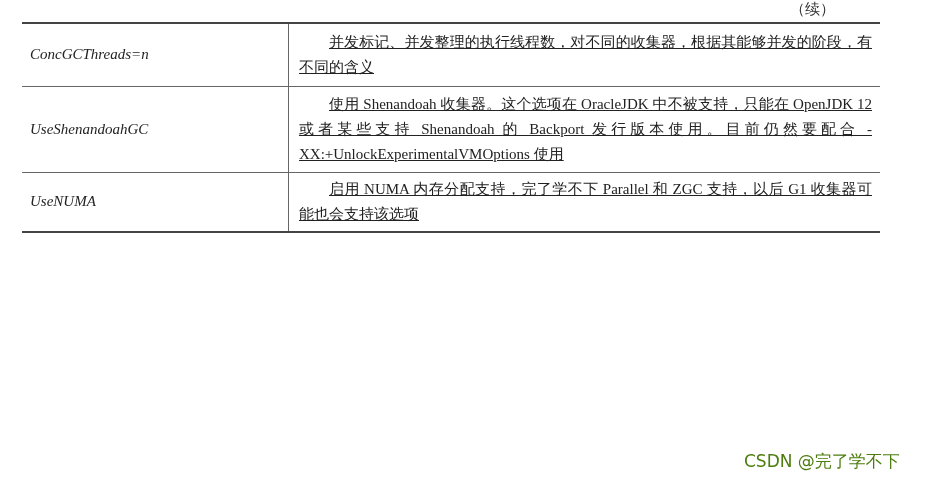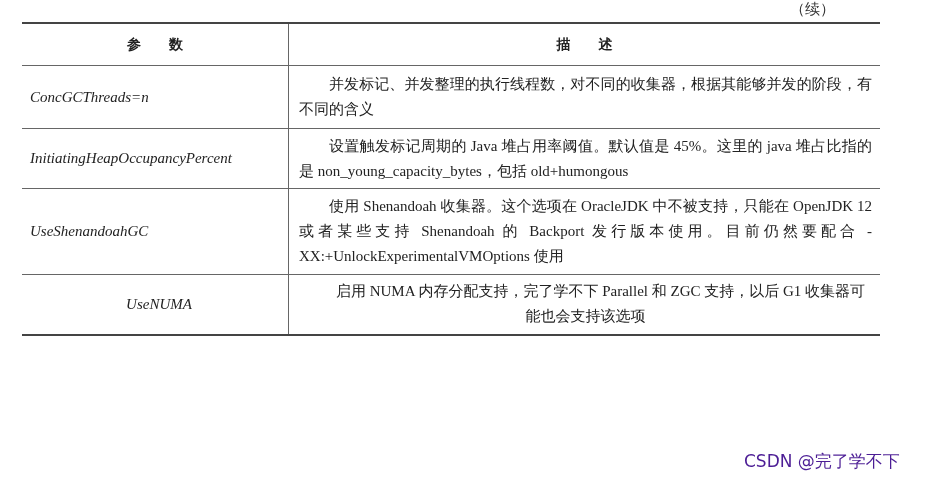--- a/index.html
+++ b/index.html
@@ -13,48 +13,40 @@
   table {
     position: absolute; left: 22px; top: 22px; width: 858px;
     border-collapse: collapse;
     border-top: 2.5px solid #444;
     border-bottom: 2.5px solid #444;
   }
   td, th {
     border-bottom: 1.5px solid #666;
     font-size: 15px; line-height: 25px; vertical-align: middle;
   }
-  tr:last-child td { border-bottom: none; text-align: center; }
+  tr:last-child td { border-bottom: none; }
   th { font-weight: bold; height: 39px; text-align: center; font-family: "DejaVu Sans", sans-serif; font-size: 14px; }
   td.param { width: 258px; padding: 0 0 0 8px; border-right: 1.5px solid #666; font-style: italic; }
   th.param-h { border-right: 1.5px solid #666; }
-  td.desc { padding: 3px 8px 3px 10px; text-indent: 2em; text-align: justify; }
+  td.desc { padding: 3px 8px 3px 10px; text-indent: 2em; text-align: justify; text-decoration: underline; }
   .watermark {
-    position: absolute; left: 744px; top: 450px; font-size: 17px; color: #4c1d95;
+    position: absolute; left: 744px; top: 450px; font-size: 17px; color: #4d7c0f;
     font-family: "DejaVu Sans", sans-serif;
   }
 </style>
 </head>
 <body>
 
 <div class="cont">（续）</div>
 
 <table>
   <tbody>
-      <tr>
-    <th class="param-h">参　　数</th>
-    <th>描　　述</th>
-  </tr>
   <tr style="height:63px">
     <td class="param">ConcGCThreads=n</td>
     <td class="desc">并发标记、并发整理的执行线程数，对不同的收集器，根据其能够并发的阶段，有不同的含义</td>
-  </tr>
-  <tr style="height:60px">
-    <td class="param">InitiatingHeapOccupancyPercent</td>
-    <td class="desc">设置触发标记周期的 Java 堆占用率阈值。默认值是 45%。这里的 java 堆占比指的是 non_young_capacity_bytes，包括 old+humongous</td>
   </tr>
   <tr style="height:86px">
     <td class="param">UseShenandoahGC</td>
     <td class="desc">使用 Shenandoah 收集器。这个选项在 OracleJDK 中不被支持，只能在 OpenJDK 12 或者某些支持 Shenandoah 的 Backport 发行版本使用。目前仍然要配合 -XX:+UnlockExperimentalVMOptions 使用</td>
   </tr>
   <tr style="height:60px">
     <td class="param">UseNUMA</td>
     <td class="desc">启用 NUMA 内存分配支持，完了学不下 Parallel 和 ZGC 支持，以后 G1 收集器可能也会支持该选项</td>
   </tr>
 </tbody>

